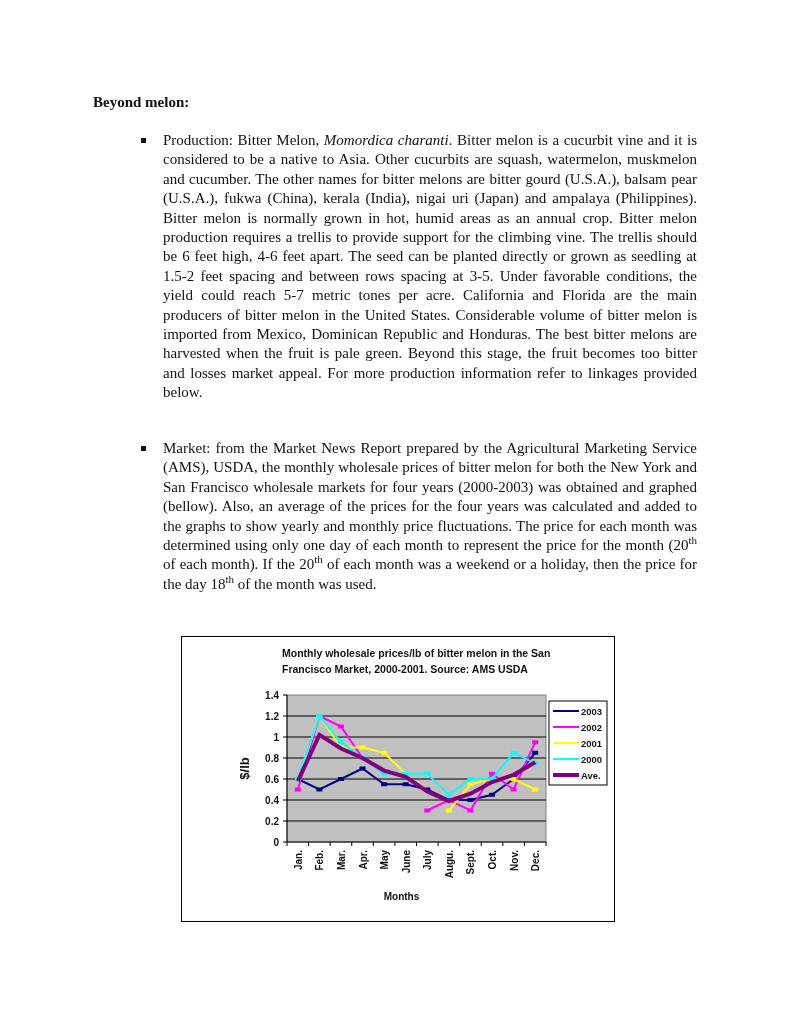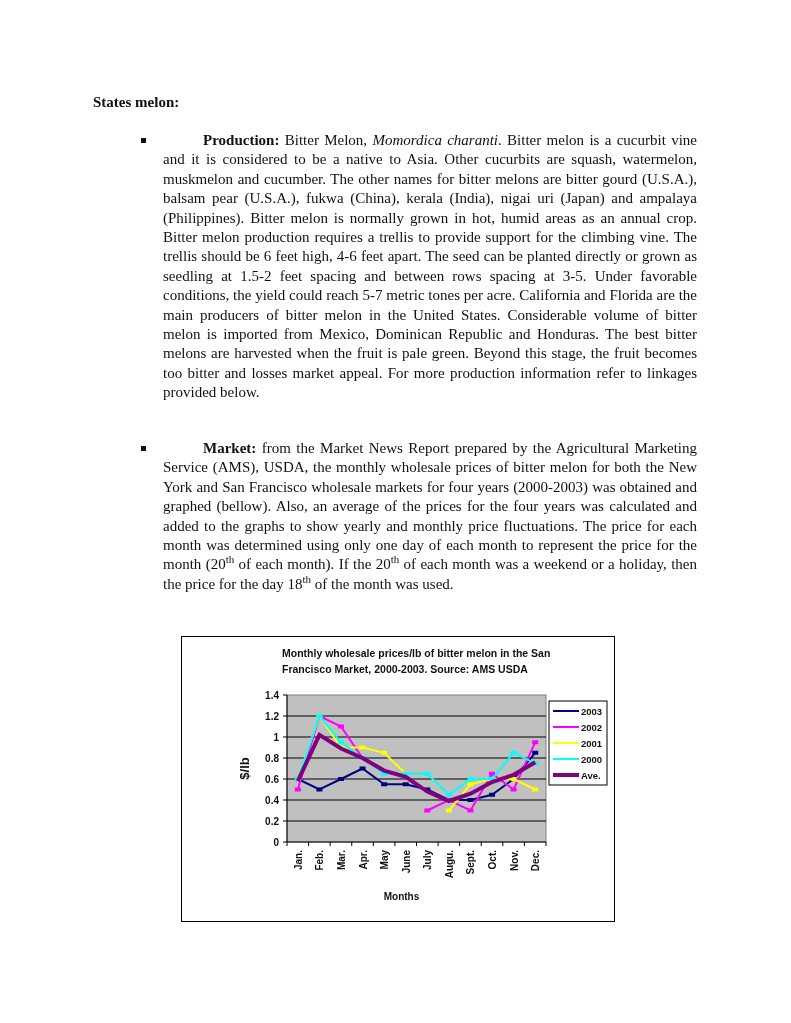--- a/index.html
+++ b/index.html
@@ -2,49 +2,49 @@
 <html><head>
 <meta charset="utf-8">
 <style>
   html,body{margin:0;padding:0;background:#fff;}
   body{width:791px;height:1023px;position:relative;overflow:hidden;
        font-family:"Liberation Serif","DejaVu Serif",serif;color:#111;}
   .heading{position:absolute;left:93px;top:94px;font-weight:bold;font-size:15px;}
   .bullet{position:absolute;left:141px;width:568px;}
   .bullet .mark{position:absolute;left:0;top:7px;width:5px;height:5px;background:#111;}
   .bullet .text{margin-left:22px;width:534px;text-align:justify;font-size:15px;line-height:19.4px;}
-  .bullet .text b{font-weight:bold;margin-left:40px;}
+  .bullet .text b{font-weight:normal;}
   sup{font-size:11px;line-height:0;vertical-align:super;}
   #b1{top:131px;}
   #b2{top:439px;}
   .chart-frame{position:absolute;left:181px;top:636px;width:432px;height:284px;
                border:1px solid #000;background:#fff;}
   .chart-title{position:absolute;left:282px;top:645px;width:300px;height:40px;overflow:hidden;
                font-family:"Liberation Sans","DejaVu Sans",sans-serif;font-weight:bold;
                font-size:10.5px;line-height:16px;color:#111;}
   svg#chart{position:absolute;left:0;top:0;}
   .ax{font-family:"Liberation Sans","DejaVu Sans",sans-serif;font-size:10px;font-weight:bold;fill:#111;}
 </style>
 </head>
 <body>
 
-<div class="heading">States melon:</div>
+<div class="heading">Beyond melon:</div>
 
 <div class="bullet" id="b1">
   <span class="mark"></span>
   <div class="text"><b>Production:</b><span> Bitter Melon, </span><i>Momordica charanti</i><span>. Bitter melon is a cucurbit vine and it is considered to be a native to Asia. Other cucurbits are squash, watermelon, muskmelon and cucumber. The other names for bitter melons are bitter gourd (U.S.A.), balsam pear (U.S.A.), fukwa (China), kerala (India), nigai uri (Japan) and ampalaya (Philippines). Bitter melon is normally grown in hot, humid areas as an annual crop. Bitter melon production requires a trellis to provide support for the climbing vine. The trellis should be 6 feet high, 4-6 feet apart. The seed can be planted directly or grown as seedling at 1.5-2 feet spacing and between rows spacing at 3-5. Under favorable conditions, the yield could reach 5-7 metric tones per acre. California and Florida are the main producers of bitter melon in the United States. Considerable volume of bitter melon is imported from Mexico, Dominican Republic and Honduras. The best bitter melons are harvested when the fruit is pale green. Beyond this stage, the fruit becomes too bitter and losses market appeal. For more production information refer to linkages provided below.</span></div>
 </div>
 
 <div class="bullet" id="b2">
   <span class="mark"></span>
   <div class="text"><b>Market:</b><span> from the Market News Report prepared by the Agricultural Marketing Service (AMS), USDA, the monthly wholesale prices of bitter melon for both the New York and San Francisco wholesale markets for four years (2000-2003) was obtained and graphed (bellow). Also, an average of the prices for the four years was calculated and added to the graphs to show yearly and monthly price fluctuations. The price for each month was determined using only one day of each month to represent the price for the month (20</span><sup>th</sup><span> of each month). If the 20</span><sup>th</sup><span> of each month was a weekend or a holiday, then the price for the day 18</span><sup>th</sup><span> of the month was used.</span></div>
 </div>
 
 <div class="chart-frame"></div>
-<div class="chart-title">Monthly wholesale prices/lb of bitter melon in the San Francisco Market, 2000-2003. Source: AMS USDA</div>
+<div class="chart-title">Monthly wholesale prices/lb of bitter melon in the San Francisco Market, 2000-2001. Source: AMS USDA</div>
 <svg id="chart" width="791" height="1023">
     <rect x="287" y="695" width="259" height="147" fill="#c0c0c0" stroke="#808080" stroke-width="1"></rect>
     <line x1="283" y1="842" x2="287" y2="842" stroke="#000" stroke-width="1"></line>
     <text x="279" y="845.5" text-anchor="end" class="ax">0</text>
     <line x1="287" y1="821" x2="546" y2="821" stroke="#000" stroke-width="1"></line>
     <line x1="283" y1="821" x2="287" y2="821" stroke="#000" stroke-width="1"></line>
     <text x="279" y="824.5" text-anchor="end" class="ax">0.2</text>
     <line x1="287" y1="800" x2="546" y2="800" stroke="#000" stroke-width="1"></line>
     <line x1="283" y1="800" x2="287" y2="800" stroke="#000" stroke-width="1"></line>
     <text x="279" y="803.5" text-anchor="end" class="ax">0.4</text>

